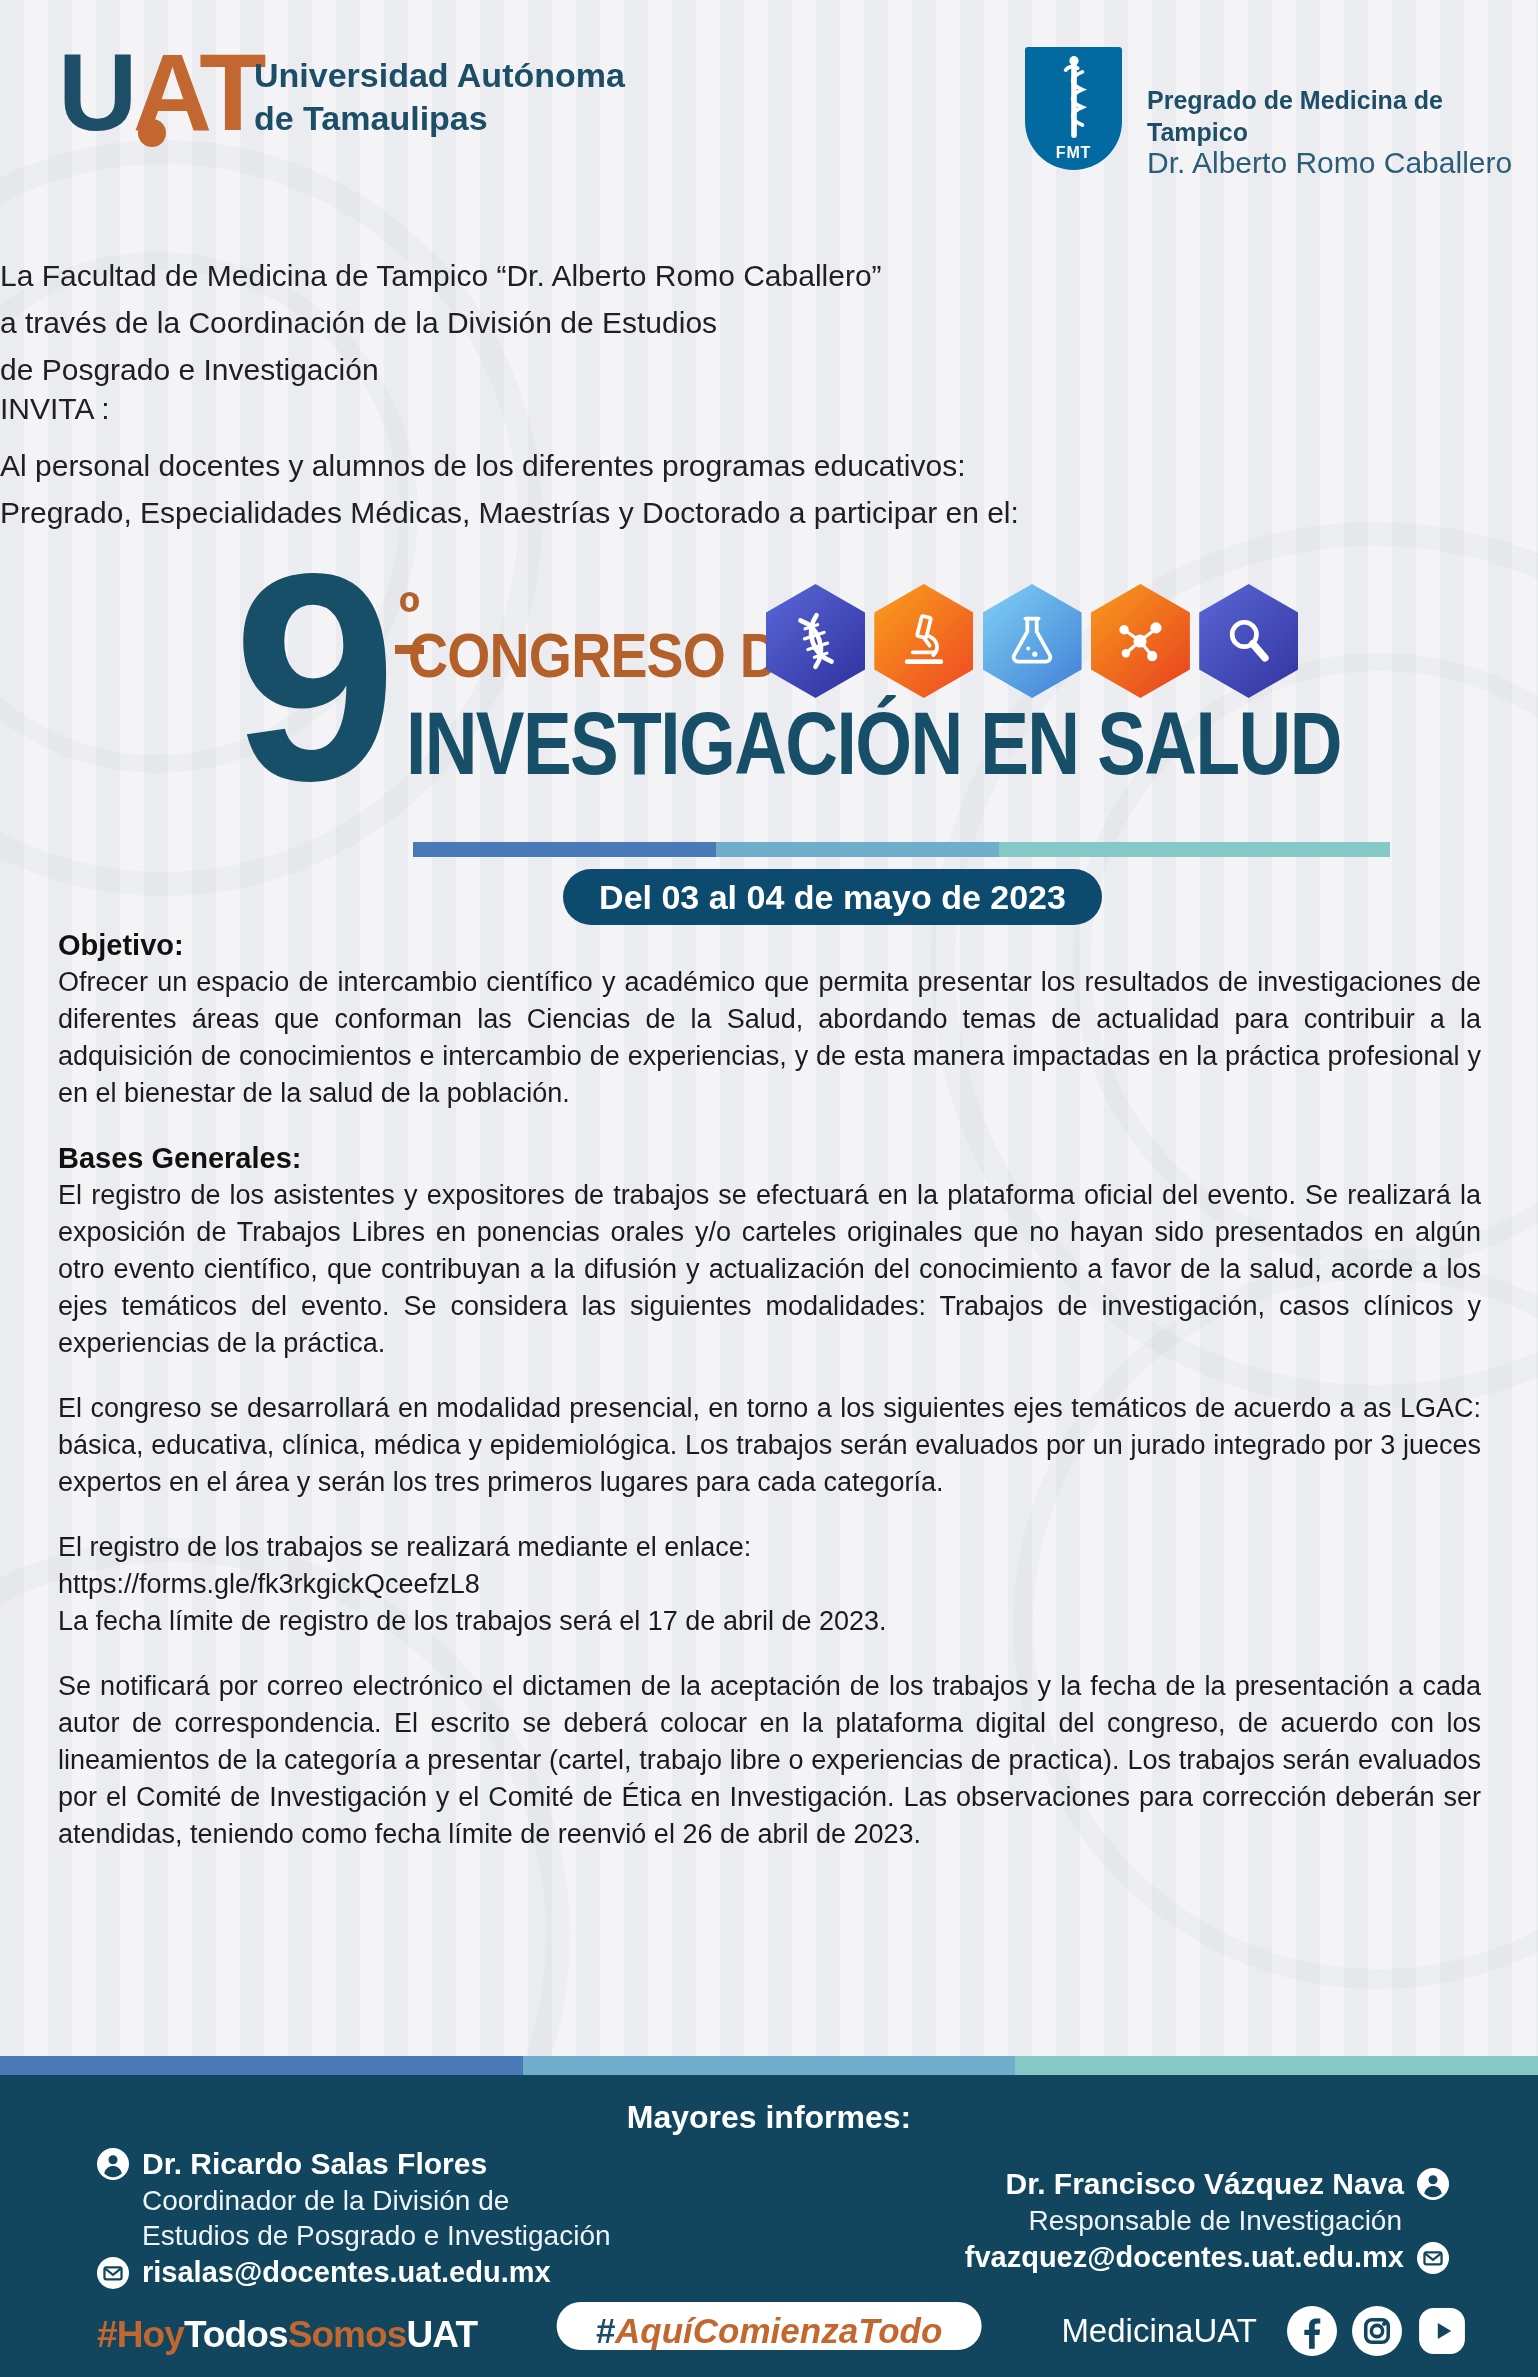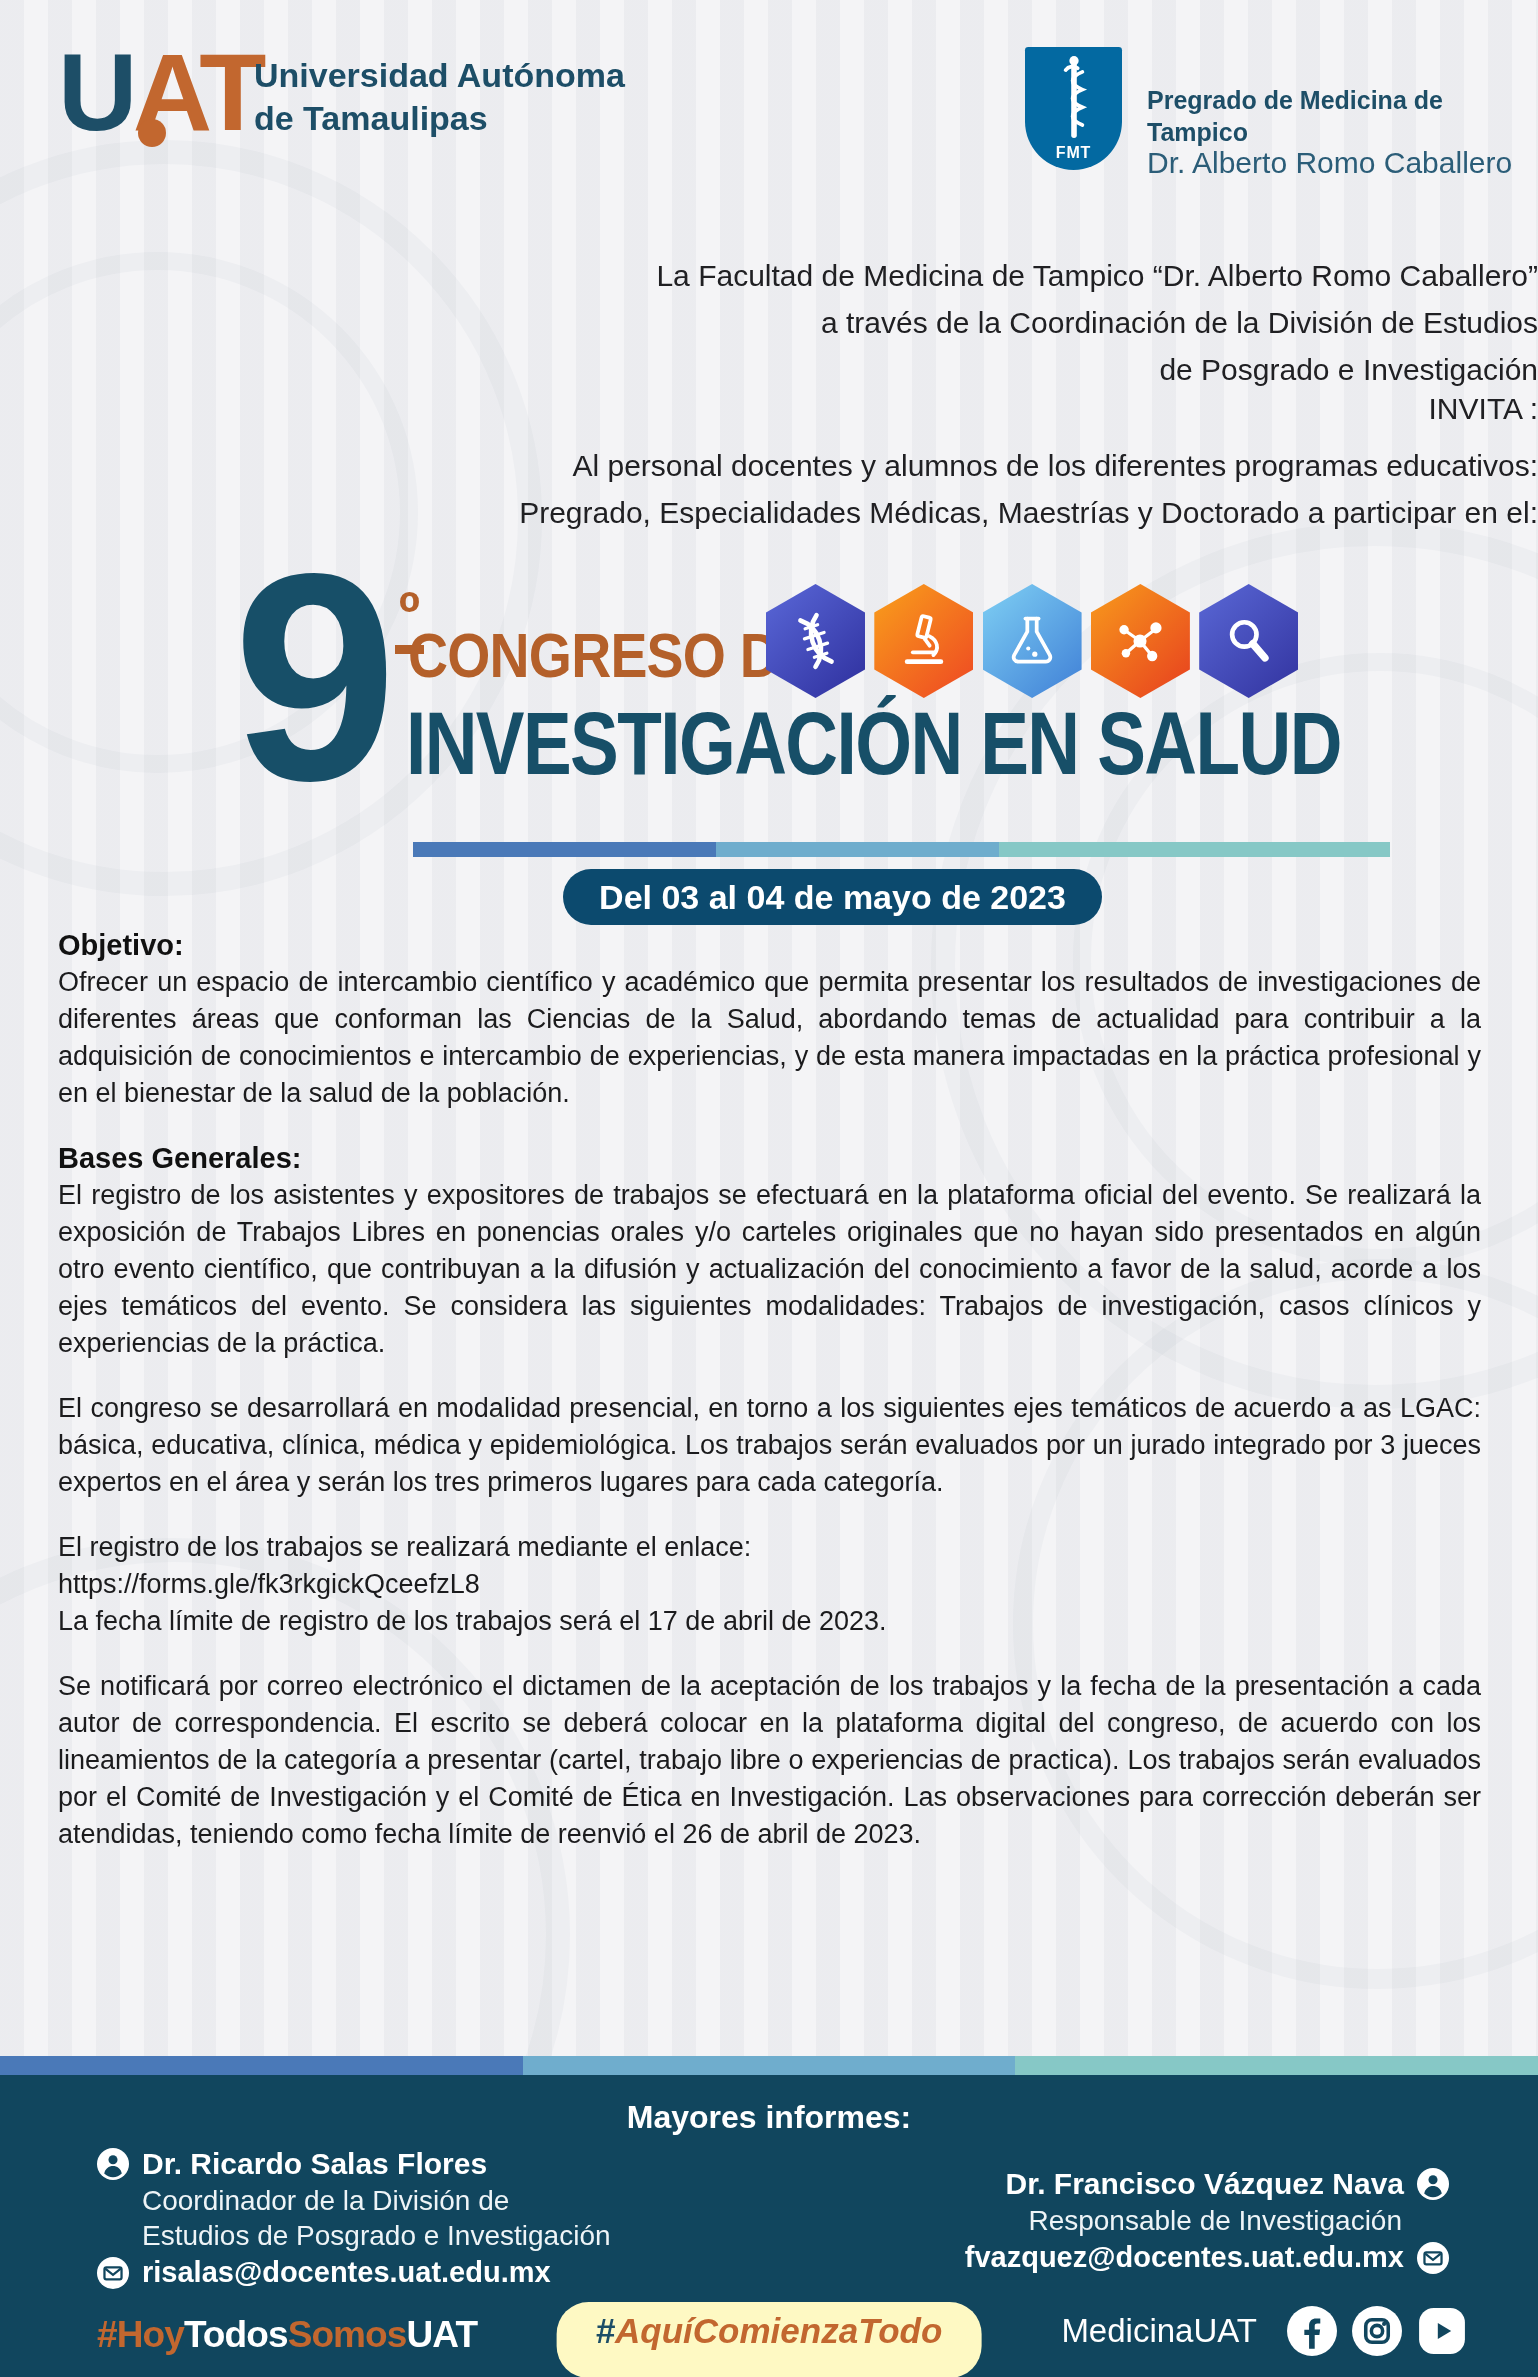--- a/index.html
+++ b/index.html
@@ -26,21 +26,21 @@
   .univ-name{position:absolute;left:254px;top:54px;font-size:34px;font-weight:800;color:#1d4e67;line-height:43px;}
   .fmt-shield{position:absolute;left:1025px;top:47px;width:97px;height:123px;background:#0369a1;
     border-radius:3.7px 3.7px 54px 54px;}
   .fmt-shield svg{position:absolute;left:50%;top:7.5px;transform:translateX(-50%);}
   .fmt-label{position:absolute;left:0;right:0;bottom:8.4px;text-align:center;color:#fff;font-weight:800;font-size:16px;letter-spacing:0.9px;}
   .faculty{position:absolute;left:1147px;top:84px;color:#1d4e67;}
   .faculty-1{font-size:25px;font-weight:800;line-height:32px;}
   .faculty-2{font-size:30px;font-weight:400;line-height:30px;color:#2b5d78;}
 
   
-  .center-text{position:absolute;left:0;width:100%;text-align:right;color:#202023;}
+  .center-text{position:absolute;left:0;width:100%;text-align:left;color:#202023;}
   .intro-1{top:252px;font-size:30px;line-height:47px;}
   .invita{top:392px;font-size:30px;}
   .intro-2{top:442px;font-size:30px;line-height:47px;}
 
   
   .big9{position:absolute;left:233px;top:530px;font-size:295px;font-weight:800;color:#174f68;line-height:1;letter-spacing:-5.6px;}
   .ordinal{position:absolute;left:395px;top:580px;font-size:58px;font-weight:800;color:#b4602a;
     border-bottom:9.3px solid #b4602a;padding:0 3.7px 0 3.7px;line-height:65px;}
   .congreso{position:absolute;left:408px;top:619px;font-size:63px;font-weight:800;color:#b4602a;
     transform:scaleX(0.88);transform-origin:left top;white-space:nowrap;letter-spacing:-0.9px;}
@@ -78,22 +78,22 @@
   .contact-right .c-row{justify-content:flex-end;}
   .c-name{font-size:30px;font-weight:700;line-height:39px;}
   .c-sub{font-size:28px;font-weight:400;line-height:35px;padding-left:45px;color:#eef4f7;}
   .contact-right .c-sub{padding-left:0;padding-right:47px;}
   .c-email{font-size:29px;font-weight:700;line-height:39px;}
   .c-icon{width:32px;height:32px;flex:0 0 auto;}
   .c-icon svg{width:32px;height:32px;display:block;}
   .hashtag1{position:absolute;left:97px;top:239px;font-size:37px;font-weight:800;letter-spacing:-0.9px;}
   .ht-orange{color:#c2672f;}
   .ht-white{color:#ffffff;}
-  .pill2{position:absolute;left:50%;transform:translateX(-50%);top:227px;height:76px;line-height:58px;
-    background:#fef9c3;border-radius:32px;padding:0 39px;font-size:35px;font-weight:800;font-style:italic;white-space:nowrap;}
+  .pill2{position:absolute;left:50%;transform:translateX(-50%);top:227px;height:48px;line-height:58px;
+    background:#ffffff;border-radius:32px;padding:0 39px;font-size:35px;font-weight:800;font-style:italic;white-space:nowrap;}
   .pill2 .hash{color:#1d4e67;}
   .pill2 .txt{color:#c2672f;}
   .social{position:absolute;right:71px;top:231px;display:flex;align-items:center;gap:15px;}
   .social-label{font-size:33px;font-weight:400;margin-right:15px;}
   .s-icon{width:50px;height:50px;}
   .s-icon svg{width:50px;height:50px;display:block;}
 </style>
 </head>
 <body>
 

